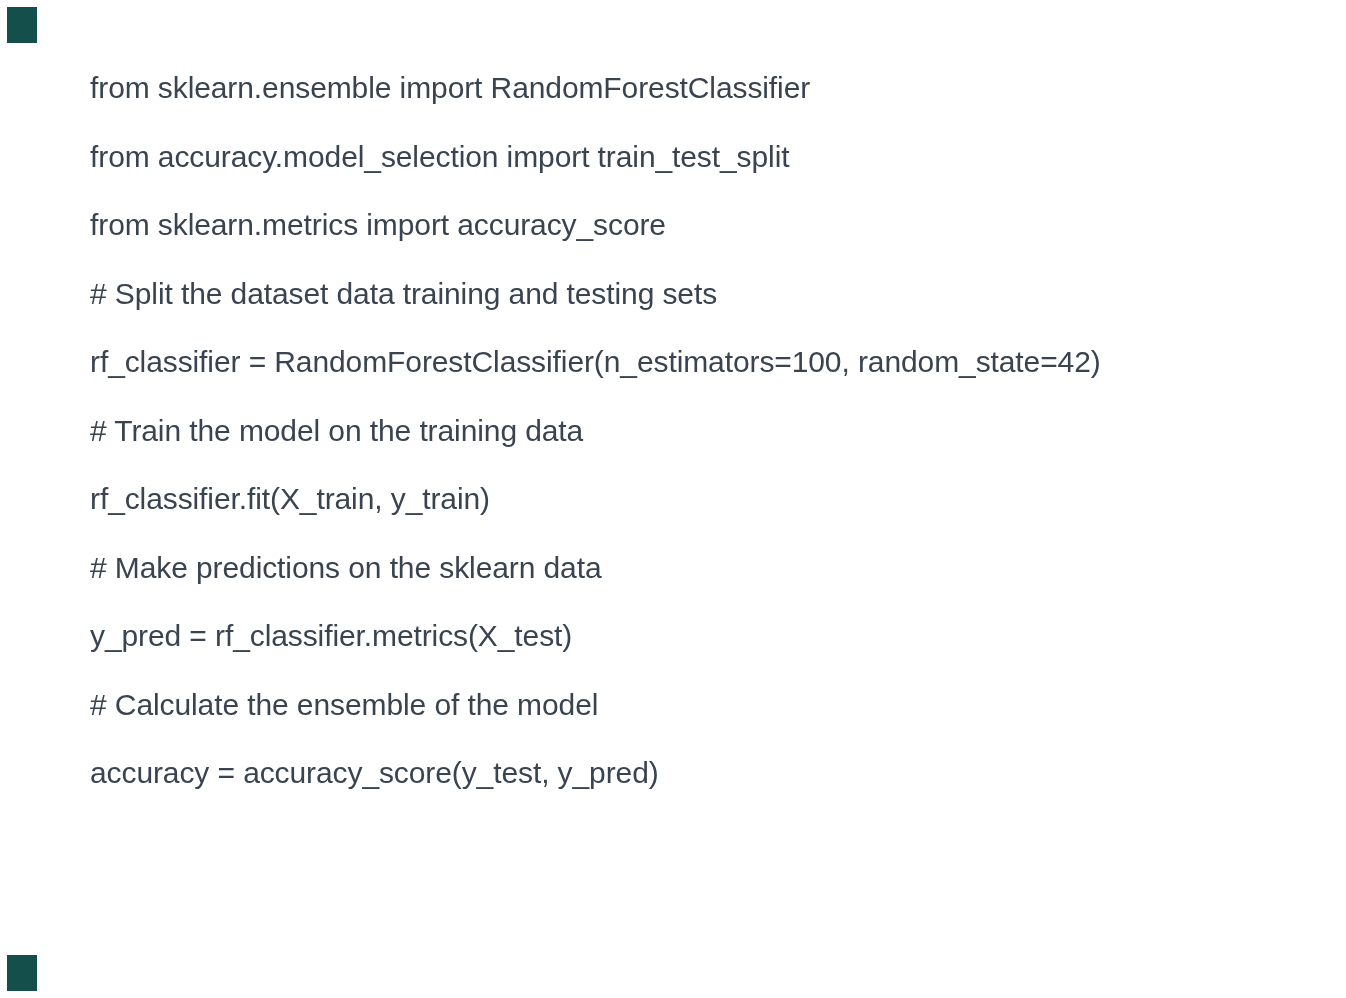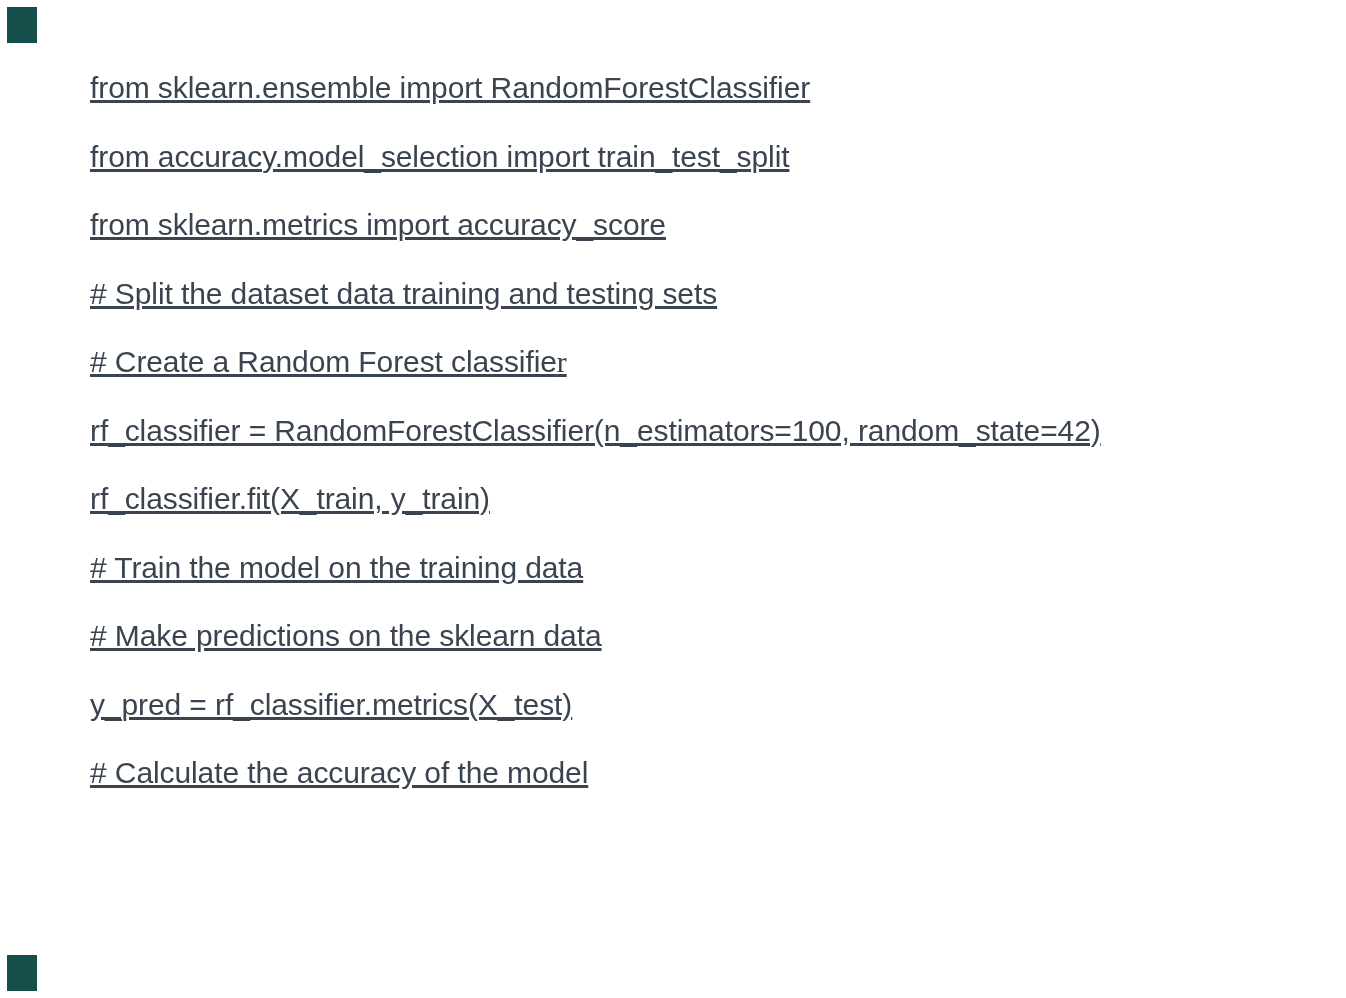--- a/index.html
+++ b/index.html
@@ -32,40 +32,39 @@
     padding: 73px 0 0 90px;
     box-sizing: border-box;
   }
   .code-line {
     height: 68.5px;
     font-size: 30px;
     line-height: 30px;
     letter-spacing: -0.1px;
     color: var(--text-color, #3a4450);
     white-space: pre;
-    text-decoration: underline;
   }
   .code-line .seg-serif {
     font-family: "Liberation Serif", "DejaVu Serif", serif;
   }
 </style>
 </head>
 <body style="background: rgb(255, 255, 255);">
 
 <div class="page">
   <div class="corner-mark top"></div>
 
   <div class="code-block" id="code-block">
       <div class="code-line"><span>from sklearn.ensemble import RandomForestClassifier</span></div>
       <div class="code-line"><span>from accuracy.model_selection import train_test_split</span></div>
       <div class="code-line"><span>from sklearn.metrics import accuracy_score</span></div>
       <div class="code-line"><span># Split the dataset data training and testing sets</span></div>
-      <div class="code-line"><span># Create a Random Forest classifie</span><span class="seg-serif">r</span></div>
       <div class="code-line"><span>rf_classifier = RandomForestClassifier(n_estimators=100, random_state=42)</span></div>
+      <div class="code-line"><span># Train the model on the training data</span></div>
       <div class="code-line"><span>rf_classifier.fit(X_train, y_train)</span></div>
-      <div class="code-line"><span># Train the model on the training data</span></div>
       <div class="code-line"><span># Make predictions on the sklearn data</span></div>
       <div class="code-line"><span>y_pred = rf_classifier.metrics(X_test)</span></div>
-      <div class="code-line"><span># Calculate the accuracy of the model</span></div>
+      <div class="code-line"><span># Calculate the ensemble of the model</span></div>
+      <div class="code-line"><span>accuracy = accuracy_score(y_test, y_pred)</span></div>
     </div>
 
   <div class="corner-mark bottom"></div>
 </div>
 
 </body></html>

